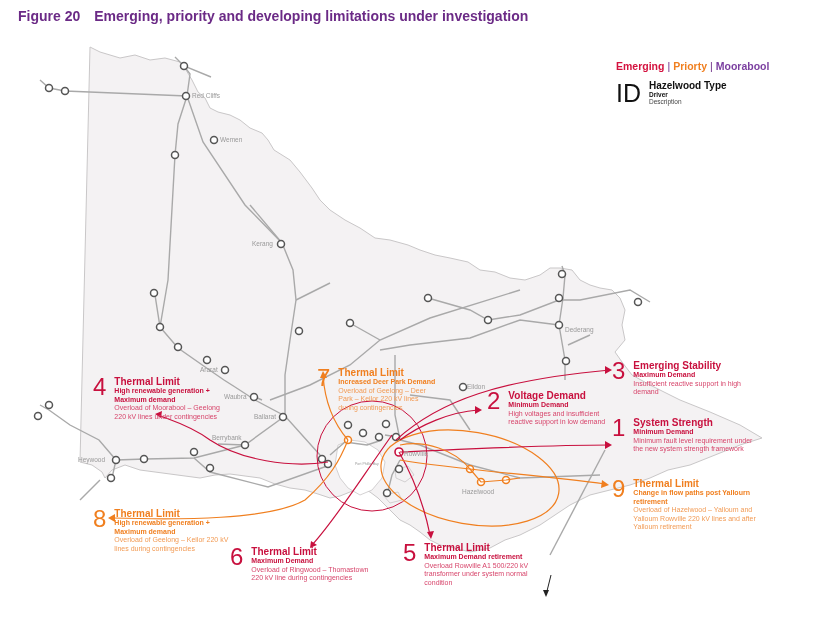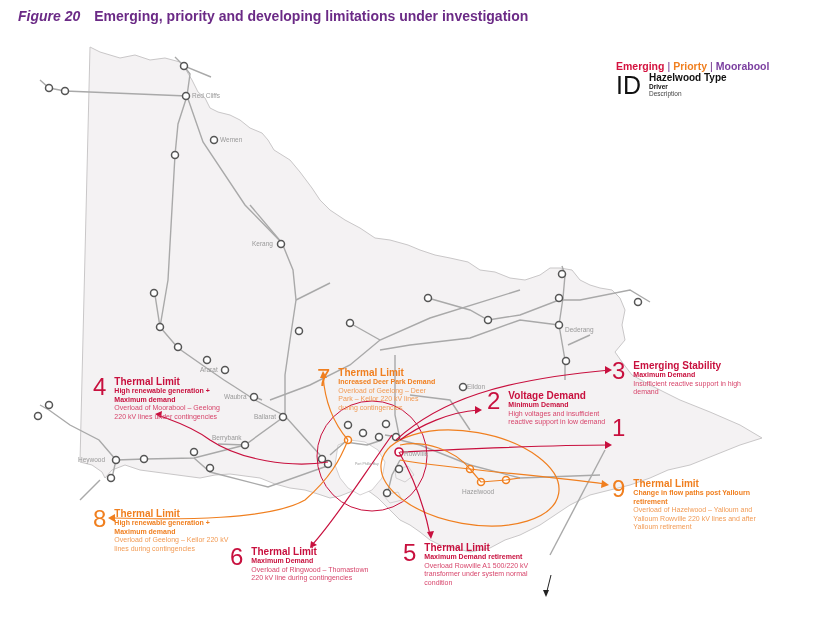--- a/index.html
+++ b/index.html
@@ -1,23 +1,23 @@
 <!DOCTYPE html>
 <html><head>
 <meta charset="utf-8">
 <style>
   html, body { margin:0; padding:0; background:#ffffff; }
   body { width:825px; height:621px; position:relative; overflow:hidden; font-family:"Liberation Sans", sans-serif; }
   .title { position:absolute; left:18px; top:8px; font-size:14px; font-weight:bold; color:#6b2a86; white-space:nowrap; }
-  .title .fig { margin-right:14px;font-style:italic; }
+  .title .fig { margin-right:14px; }
   svg.map { position:absolute; left:0; top:0; }
   .legend { position:absolute; left:616px; top:60px; }
   .legend .cats { font-size:10.5px; font-weight:bold; white-space:nowrap; }
   .legend .sep { color:#6b2a86; font-weight:normal; margin:0 3px; }
-  .legend .row { display:flex; align-items:center; margin-top:0; }
+  .legend .row { display:flex; align-items:center; margin-top:8px; }
   .legend .id { font-size:25px; color:#111; line-height:24px; margin-right:8px; }
   .legend .lt { font-size:10px; font-weight:bold; color:#111; }
   .legend .dr { font-size:6.5px; font-weight:bold; color:#111; }
   .legend .ds { font-size:6.5px; color:#444; }
   .lim { position:absolute; display:flex; align-items:flex-start; }
   .lim .num { font-size:24px; line-height:22px; margin-right:8px; font-weight:normal; }
   .lim .type { font-size:10px; font-weight:bold; line-height:11px; white-space:nowrap; }
   .lim .drv { font-size:7px; font-weight:bold; line-height:8.5px; }
   .lim .desc { font-size:7px; line-height:8.5px; }
   .red .num, .red .type, .red .drv { color:#c8103e; }
@@ -202,20 +202,25 @@
   <div class="num">2</div>
   <div>
       <div class="type">Voltage Demand</div>
   <div class="drv">Minimum Demand</div>
   <div class="desc">High voltages and insufficient reactive support in low demand</div>
     </div>
 </div>
 
 <div class="lim red" style="left:612px;top:417px;width:150px;">
   <div class="num">1</div>
+  <div>
+      <div class="type">System Strength</div>
+  <div class="drv">Minimum Demand</div>
+  <div class="desc">Minimum fault level requirement under the new system strength framework</div>
+    </div>
 </div>
 
 <div class="lim red" style="left:93px;top:376px;width:140px;">
   <div class="num">4</div>
   <div>
       <div class="type">Thermal Limit</div>
   <div class="drv">High renewable generation + Maximum demand</div>
   <div class="desc">Overload of Moorabool – Geelong 220 kV lines under contingencies</div>
     </div>
 </div>

